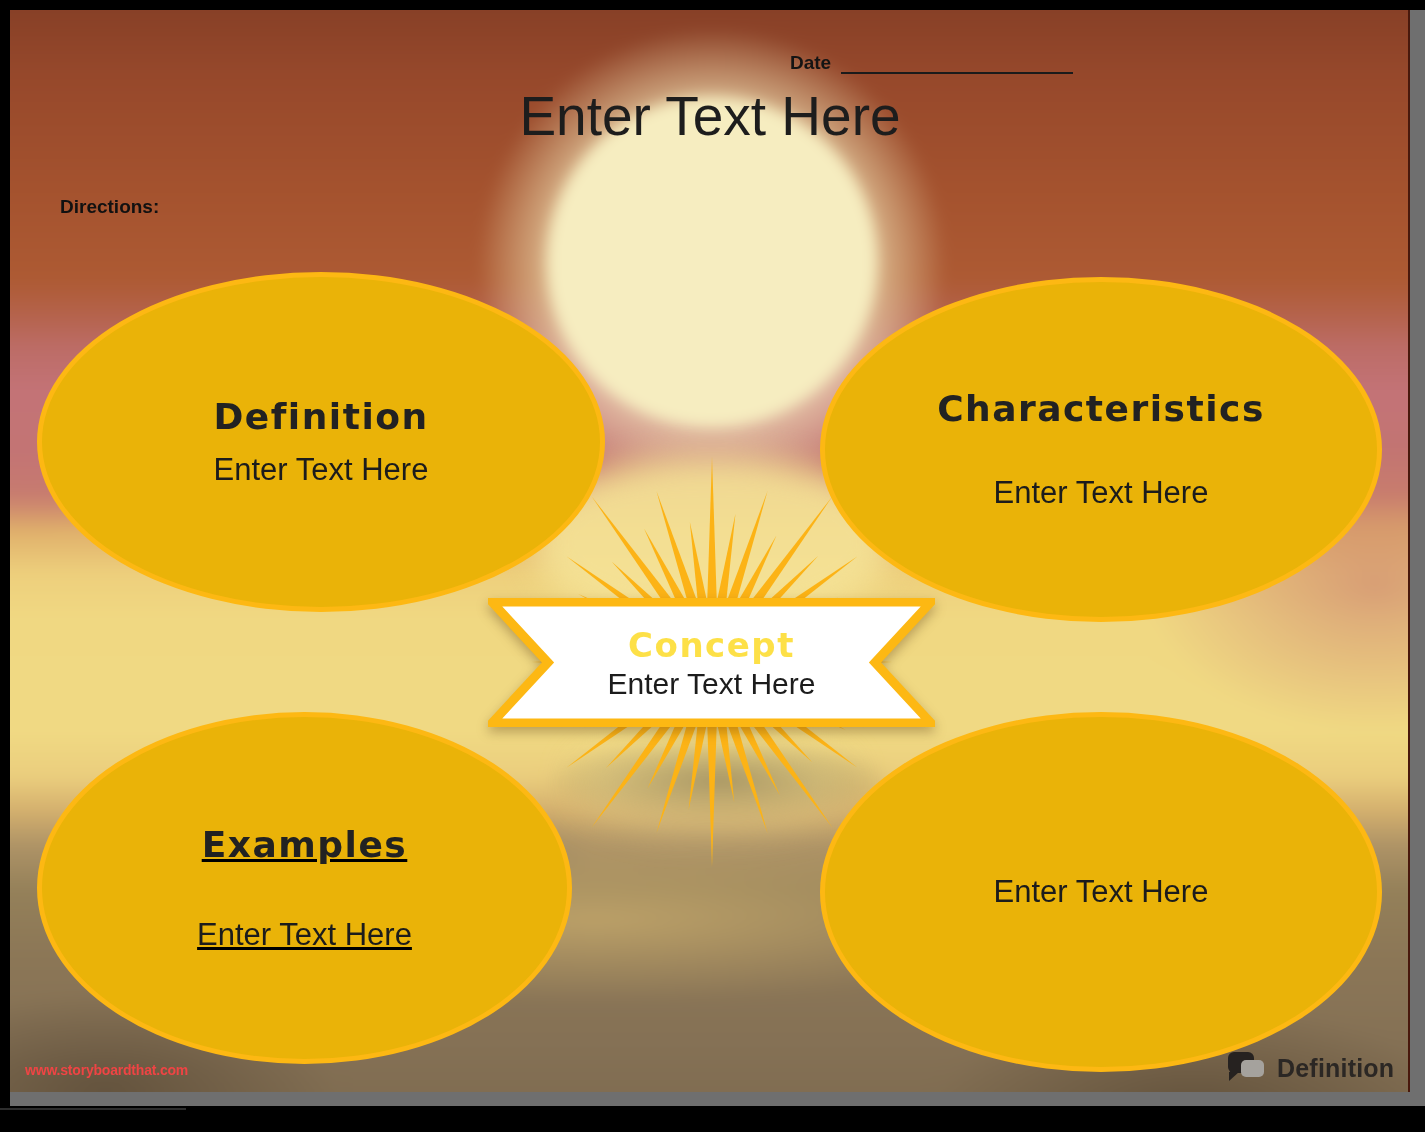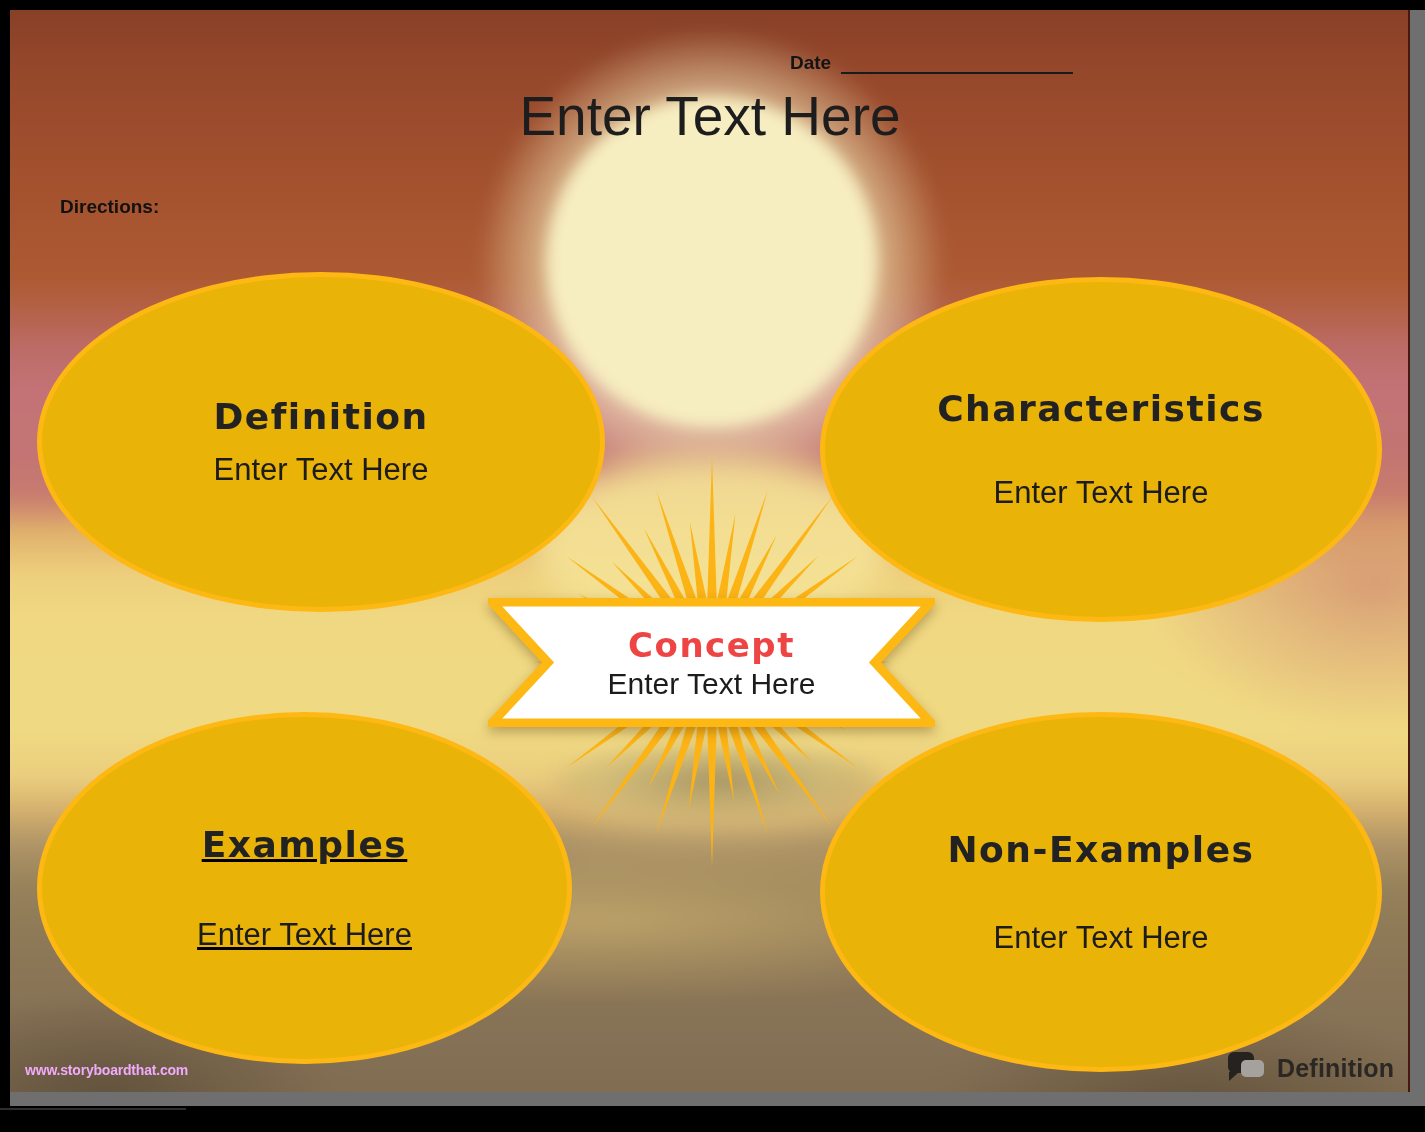--- a/index.html
+++ b/index.html
@@ -71,24 +71,24 @@
     letter-spacing:1.5px;color:#222;
   }
   .b-text{font-size:31px;color:#1c1c1c;}
   
   .banner{position:absolute;z-index:3;left:478px;top:588px;width:447px;height:129px;}
   .banner svg{position:absolute;left:0;top:0;filter:drop-shadow(0 5px 6px rgba(80,50,10,.35));}
   .banner-content{
     position:absolute;inset:0;display:flex;flex-direction:column;align-items:center;
     justify-content:center;gap:2px;text-align:center;
   }
-  .banner-label{font-family:"DejaVu Sans",sans-serif;font-size:34px;font-weight:600;letter-spacing:1.5px;color:#ef4444;}
+  .banner-label{font-family:"DejaVu Sans",sans-serif;font-size:34px;font-weight:600;letter-spacing:1.5px;color:#fde047;}
   .banner-text{font-size:30px;color:#1c1c1c;}
   
-  .site-url{position:absolute;z-index:4;left:15px;top:1052px;font-size:14px;font-weight:bold;color:#f0abfc;letter-spacing:-0.2px;}
+  .site-url{position:absolute;z-index:4;left:15px;top:1052px;font-size:14px;font-weight:bold;color:#ef4444;letter-spacing:-0.2px;}
   .brand{position:absolute;z-index:4;left:1218px;top:1040px;display:flex;align-items:center;gap:9px;}
   .brand-icon{position:relative;width:40px;height:36px;}
   .brand-bubble-black{position:absolute;left:0;top:2px;width:26px;height:21px;background:#262220;border-radius:6px;}
   .brand-bubble-black::after{content:"";position:absolute;left:1px;bottom:-8px;border-style:solid;
       border-width:9px 10px 0 0;border-color:#262220 transparent transparent transparent;}
   .brand-bubble-gray{position:absolute;left:13px;top:10px;width:23px;height:17px;background:#A5A29D;border-radius:5px;}
   .brand-text{font-size:25px;font-weight:bold;letter-spacing:.2px;}
   .brand-text .b1{color:#2b2724;}
 </style>
 </head>
@@ -156,21 +156,20 @@
   </div>
   <div class="bubble bubble-characteristics">
     <div class="b-title">Characteristics</div>
     <div class="b-text">Enter Text Here</div>
   </div>
   <div class="bubble bubble-examples">
     <div class="b-title">Examples</div>
     <div class="b-text">Enter Text Here</div>
   </div>
   <div class="bubble bubble-non-examples">
-    <div class="b-title">Non-Examples</div>
     <div class="b-text">Enter Text Here</div>
   </div>
 
   <div class="banner">
     <svg width="447" height="129" viewBox="0 0 447 129">
       <path d="M4 4 L443 4 L387 64.5 L443 125 L4 125 L60 64.5 Z" fill="#ffffff" stroke="#FDB813" stroke-width="9" stroke-linejoin="miter"></path>
     </svg>
     <div class="banner-content">
       <div class="banner-label">Concept</div>
       <div class="banner-text">Enter Text Here</div>

